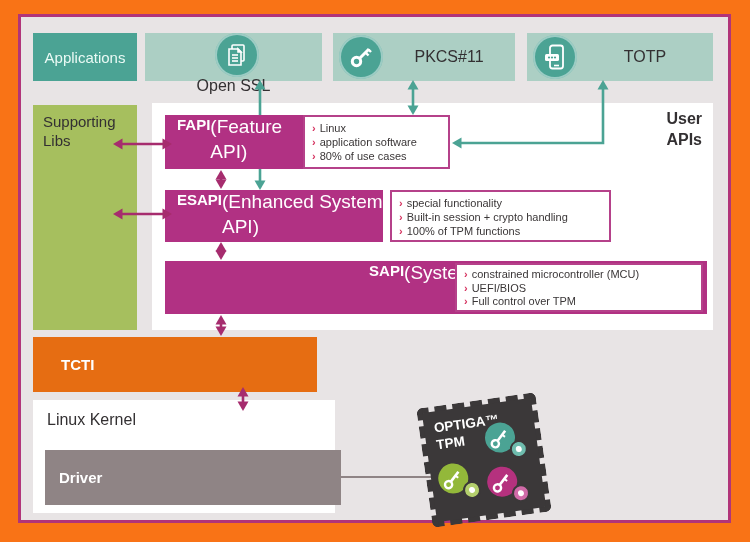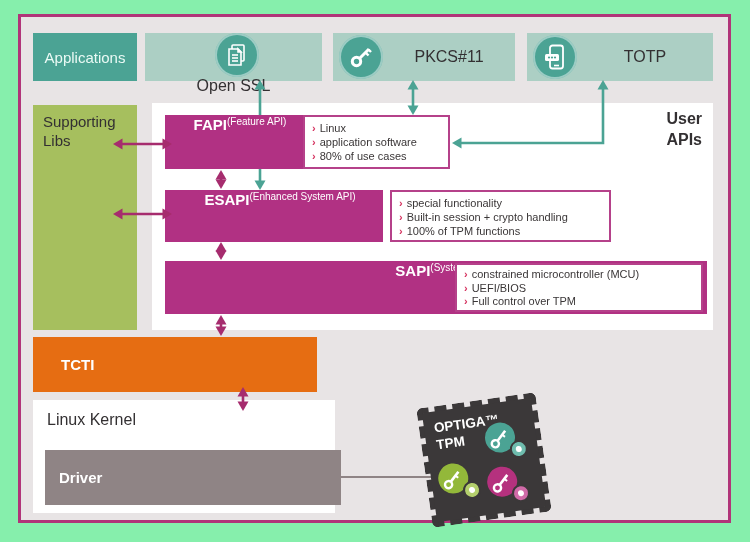--- a/index.html
+++ b/index.html
@@ -1,17 +1,17 @@
 <!DOCTYPE html>
 <html><head>
 <meta charset="utf-8">
 <style>
   html,body{margin:0;padding:0;}
   body{font-family:"Liberation Sans",sans-serif;background:#ece7e9;}
-  .stage{position:relative;width:750px;height:542px;background:#86efac;overflow:hidden;}
+  .stage{position:relative;width:750px;height:542px;background:#f97316;overflow:hidden;}
   .frame{position:absolute;left:18px;top:14px;width:713px;height:509px;box-sizing:border-box;
          border:3px solid #b13479;background:#e8e4e5;}
   .abs{position:absolute;box-sizing:border-box;}
   .overlay{position:absolute;left:0;top:0;pointer-events:none;}
 
   
   .apps{left:33px;top:33px;width:104px;height:48px;background:#4ba394;color:#eafaf5;
         display:flex;align-items:center;justify-content:center;font-size:15px;}
   .topbox{top:33px;height:48px;background:#accfc4;display:flex;align-items:center;}
   .topbox .circle{width:44px;height:44px;border-radius:50%;background:#4ba394;flex:0 0 auto;
@@ -23,21 +23,21 @@
   .suplibs{left:33px;top:105px;width:104px;height:225px;background:#a6bf5e;color:#333032;
         font-weight:normal;font-size:15px;padding:8px 6px 0 10px;line-height:1.25;}
   .mainwhite{left:152px;top:103px;width:561px;height:227px;background:#ffffff;}
   .userapis{left:640px;top:109px;width:62px;text-align:right;font-weight:bold;font-size:16px;
         color:#333032;line-height:1.3;}
 
   
   .bar{background:#b13183;color:#ffffff;display:flex;flex-direction:row;justify-content:center;
        padding-left:12px;line-height:1.3;}
   .bar .t{font-weight:bold;font-size:15px;}
-  .bar .s{font-size:10px;}
+  .bar .s{font-size:19px;}
   .note{background:#ffffff;border:2px solid #b5418a;padding:4px 6px 2px 7px;color:#3a3637;
         font-size:11px;line-height:14px;}
   .note .row{display:flex;gap:4px;align-items:baseline;white-space:nowrap;}
   .note .m{color:#d5325f;font-weight:bold;font-size:11px;}
   .fapi-bar{left:165px;top:115px;width:138px;height:54px;}
   .fapi-note{left:303px;top:115px;width:147px;height:54px;}
   .esapi-bar{left:165px;top:190px;width:218px;height:52px;}
   .esapi-note{left:390px;top:190px;width:221px;height:52px;}
   .sapi-bar{left:165px;top:261px;width:542px;height:53px;}
   .sapi-note{left:455px;top:263px;width:248px;height:49px;padding-top:3px;line-height:13.5px;}

